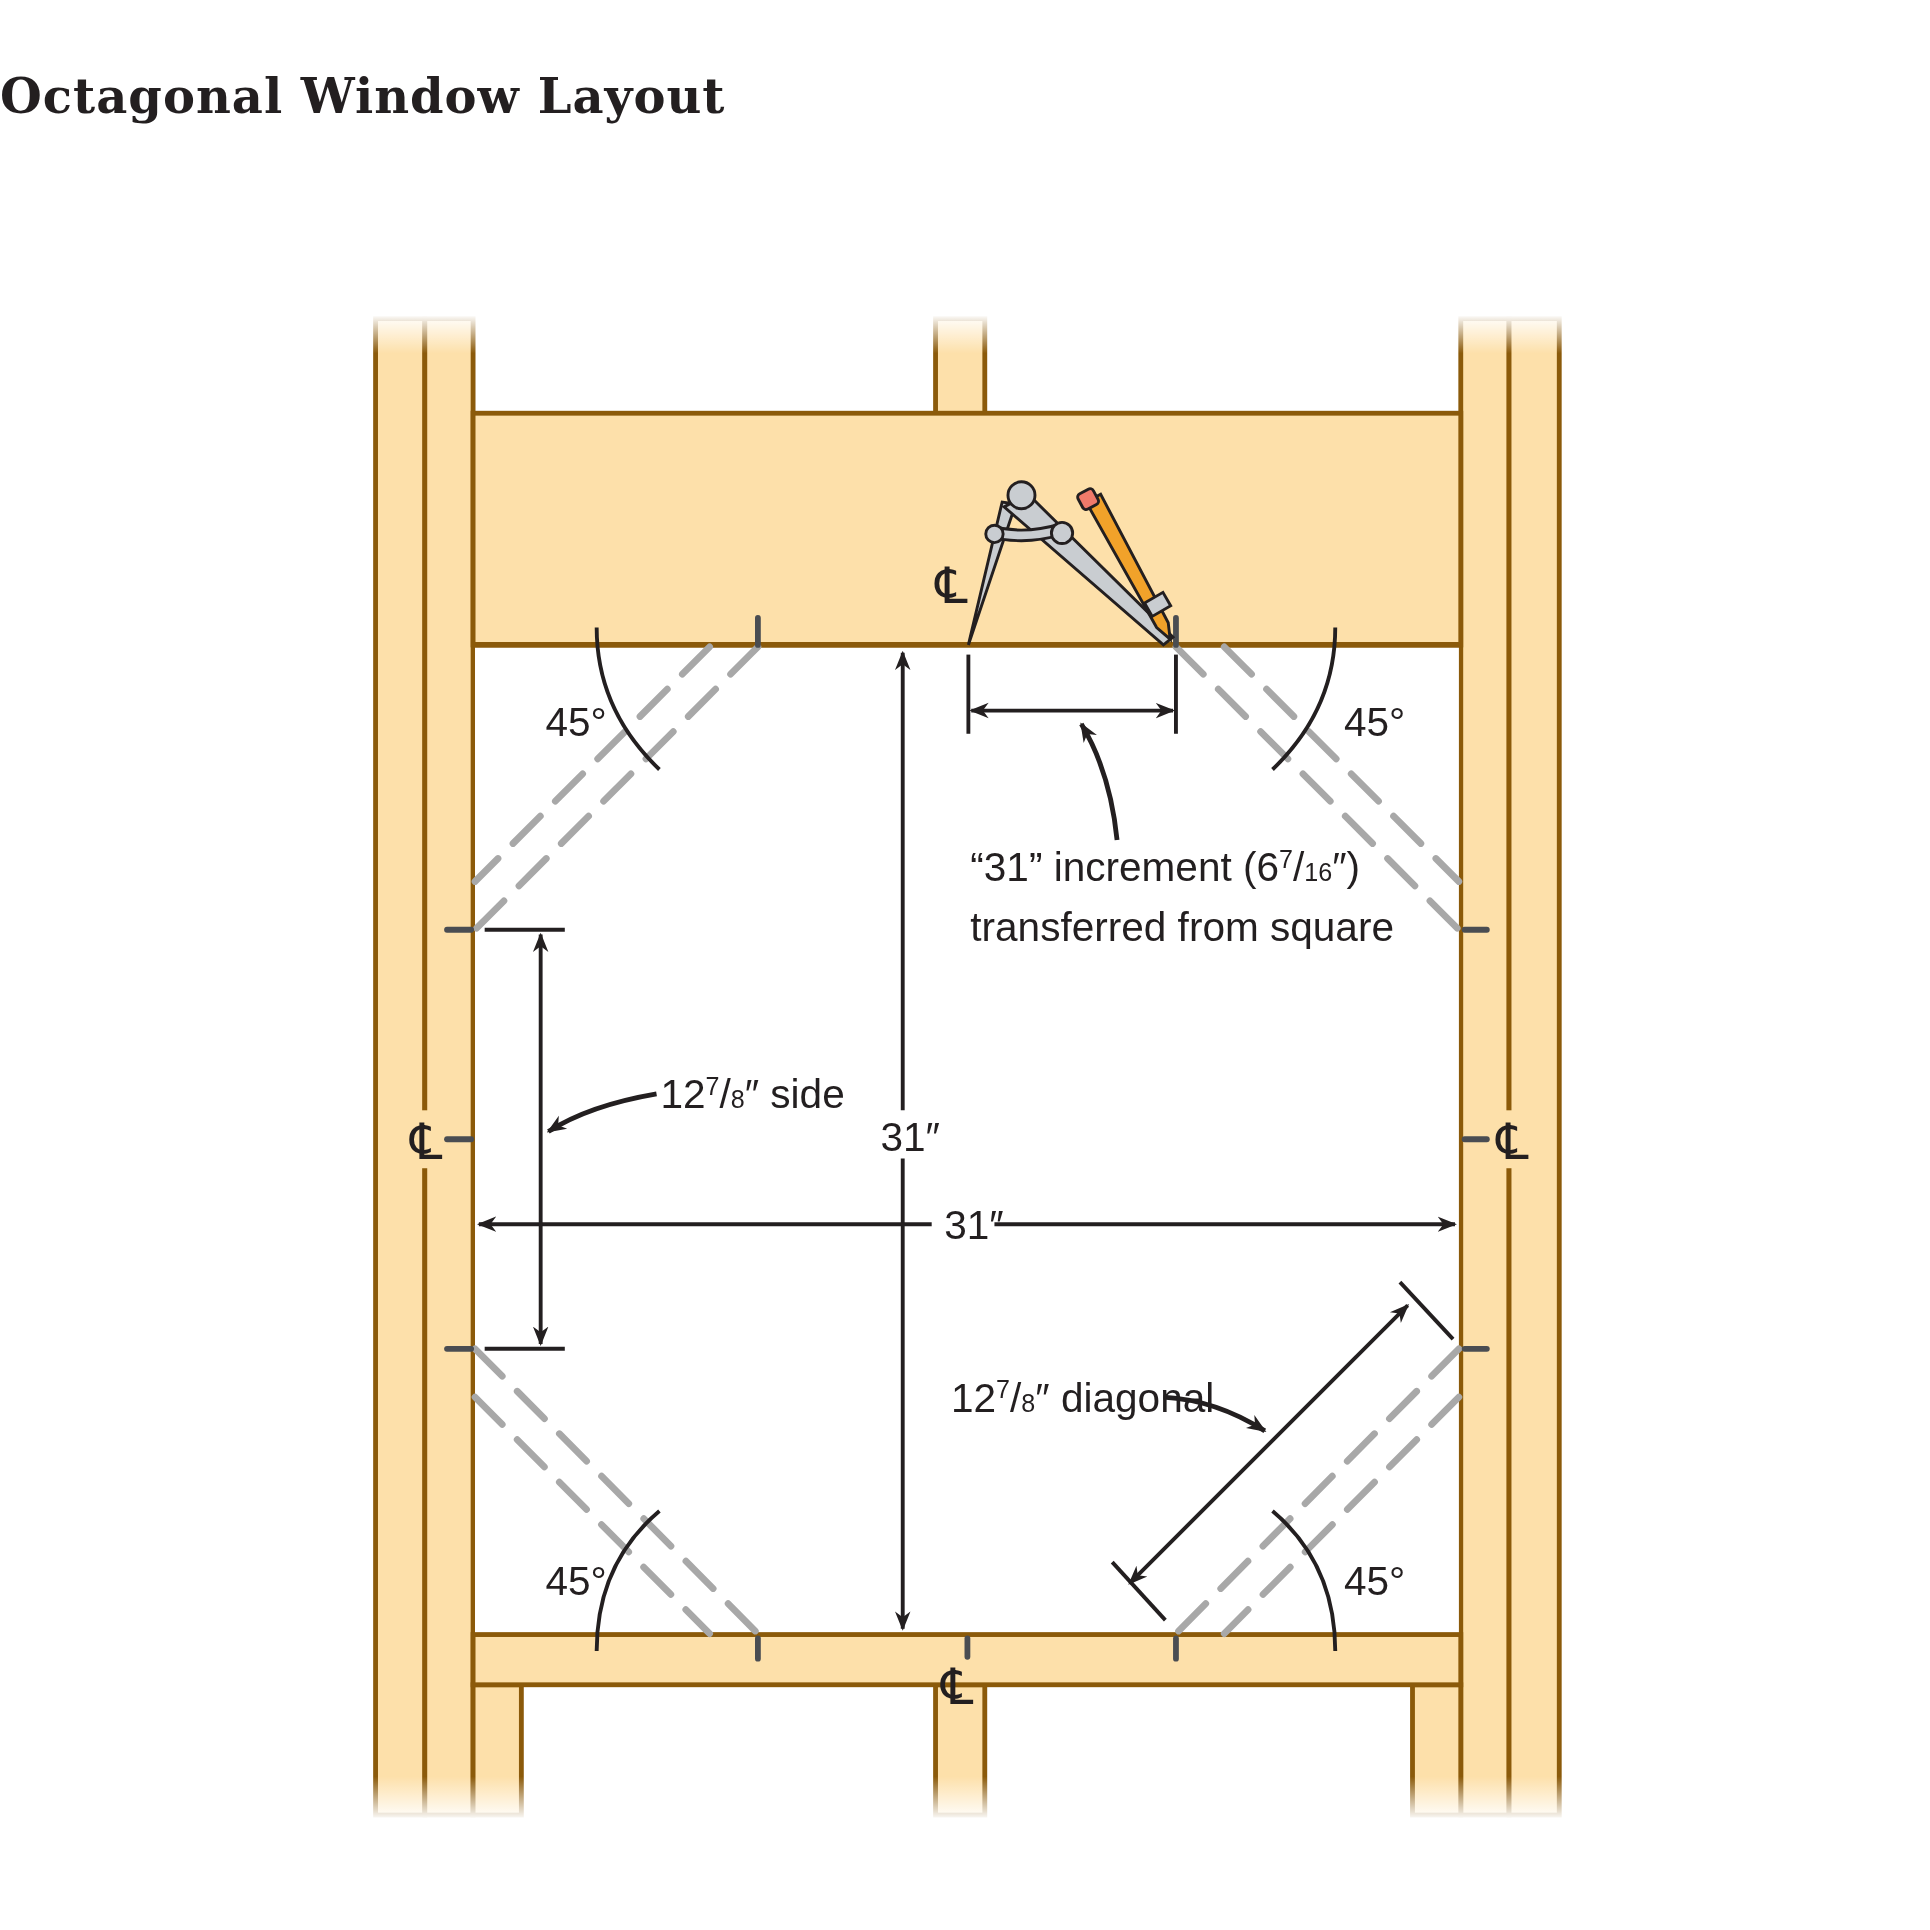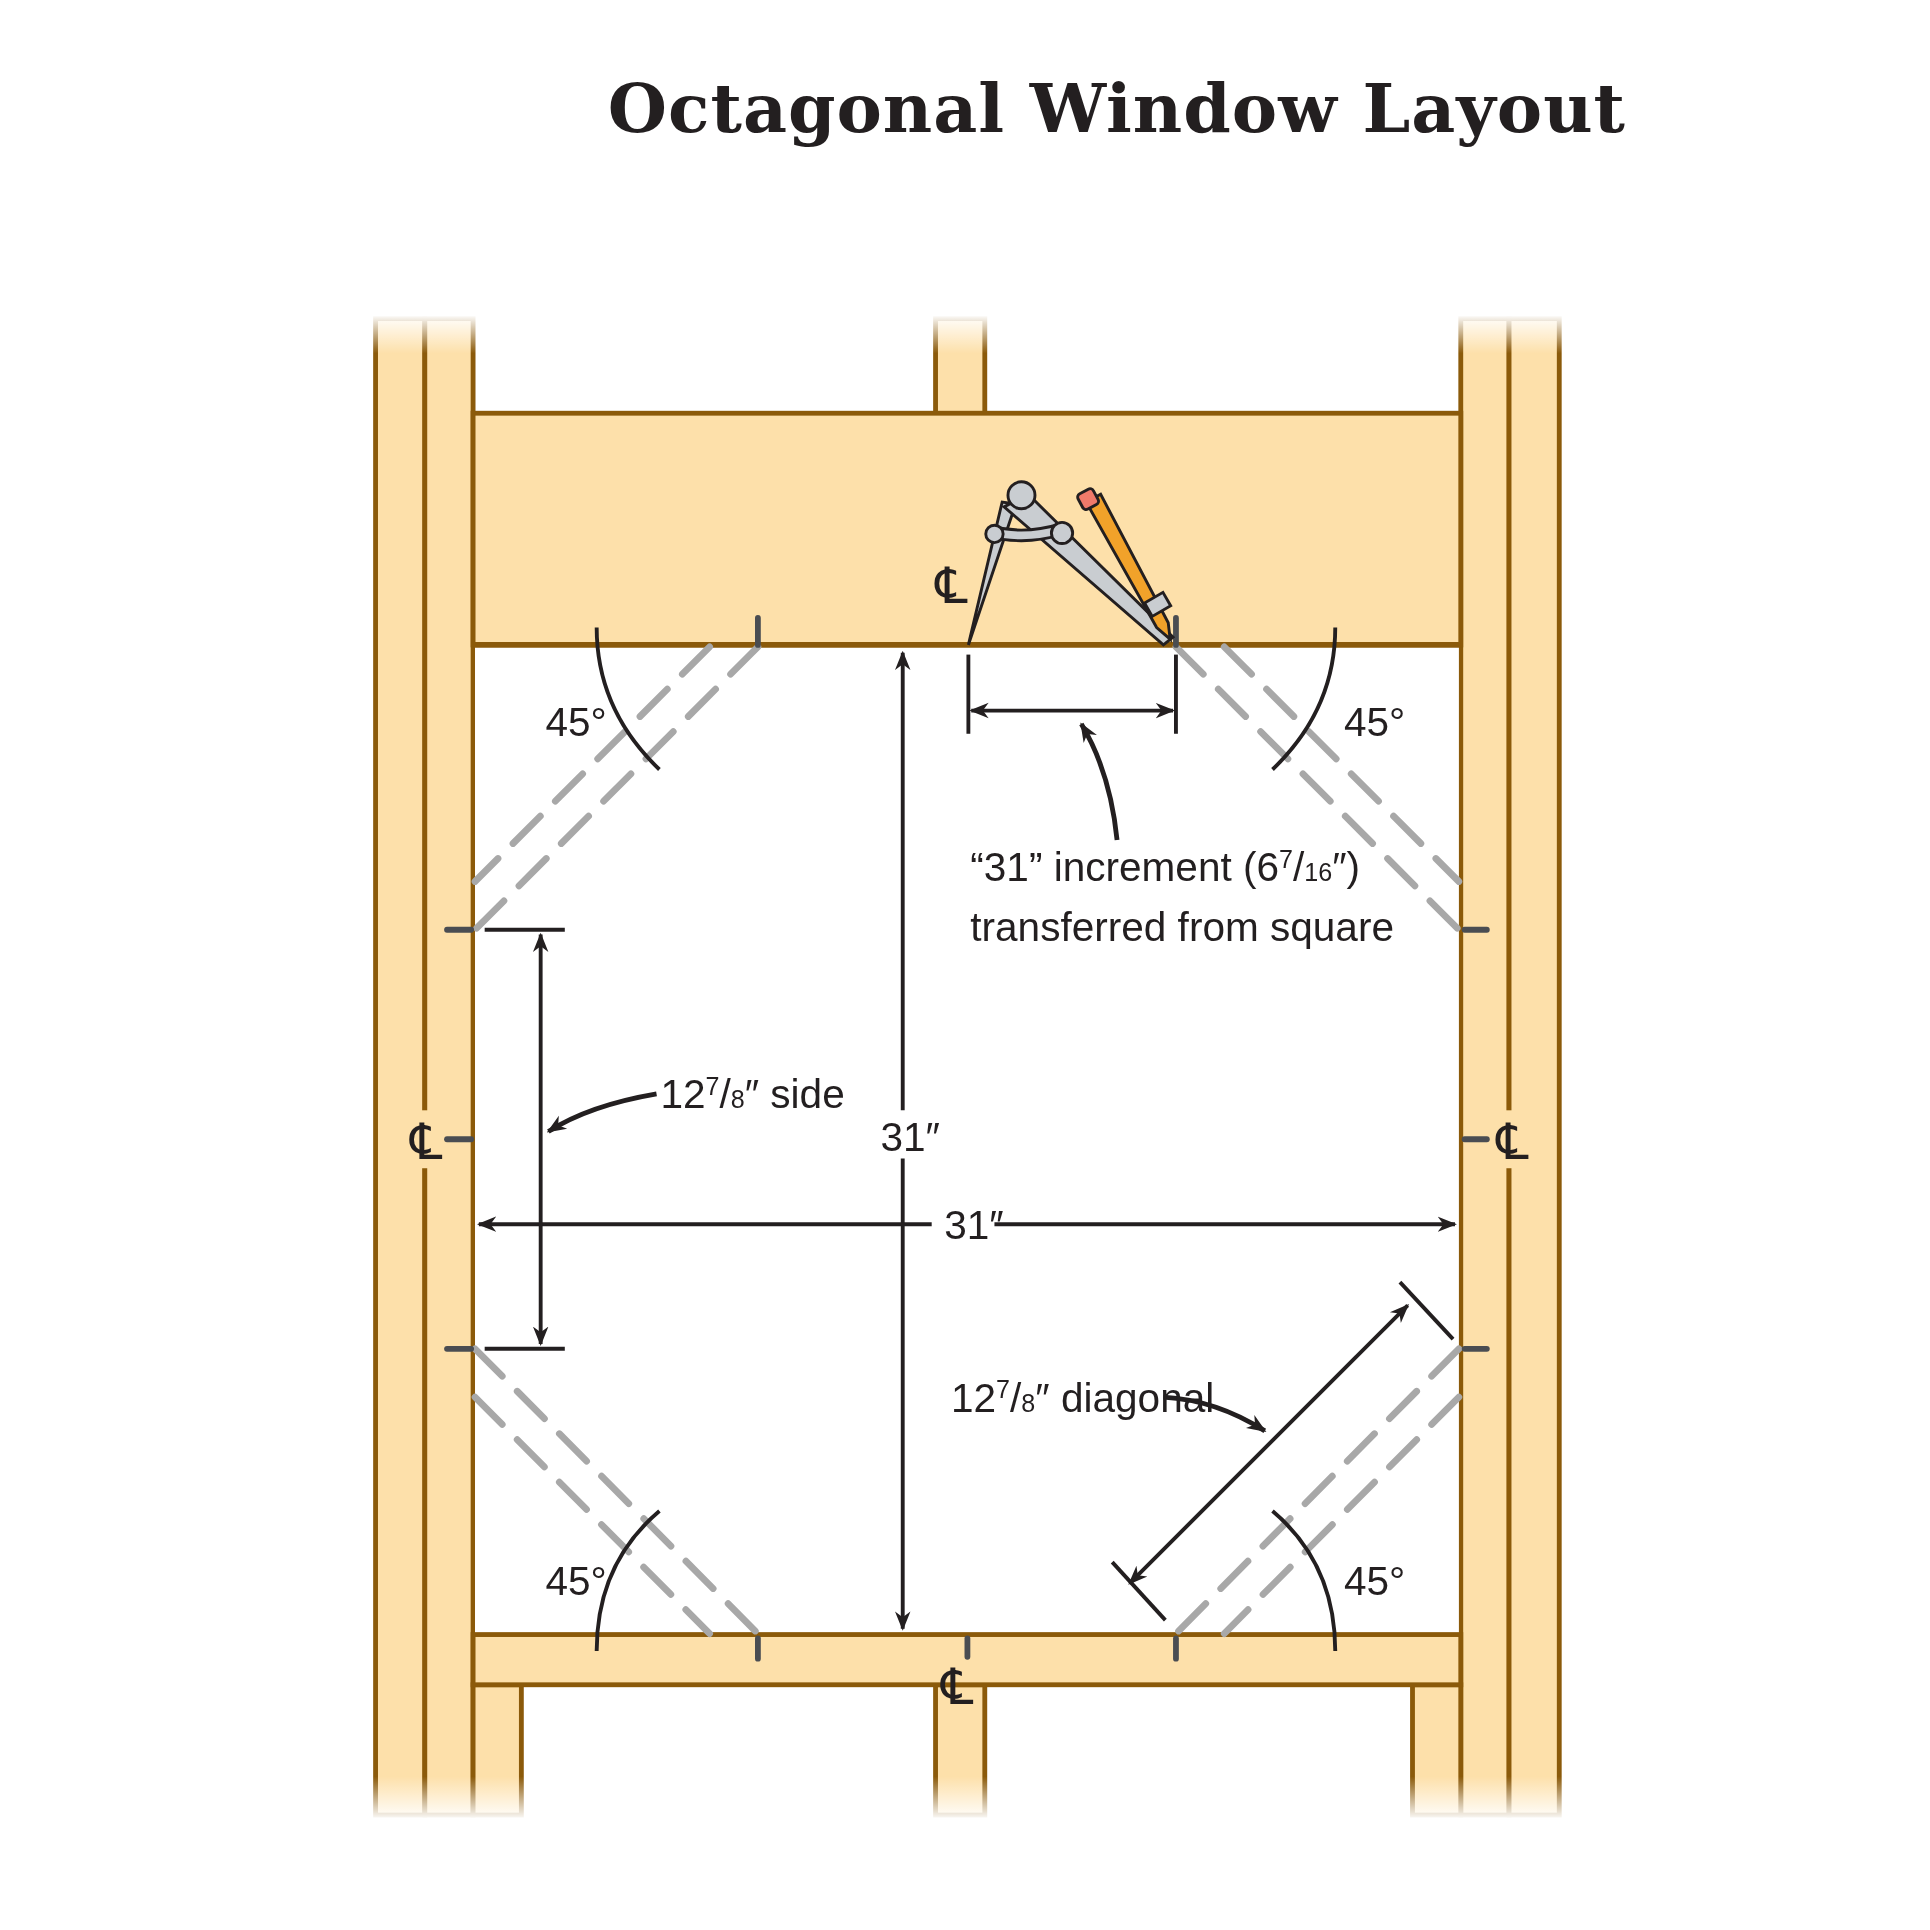--- a/index.html
+++ b/index.html
@@ -1,19 +1,19 @@
 <!DOCTYPE html>
 <html><head>
 <meta charset="utf-8">
 <style>
   html, body { margin:0; padding:0; background:#ffffff; }
   body { width:1930px; height:1930px; position:relative; overflow:hidden; }
   #title {
-    position:absolute; left:0; top:68px; width:1626px; text-align:right;
-    font-family:"DejaVu Serif", serif; font-weight:bold; font-size:68px;
+    position:absolute; left:0; top:68px; width:1626px; text-align:left;
+    font-family:"DejaVu Serif", serif; font-weight:bold; font-size:48px;
     color:#231f20; letter-spacing:1px;
   }
   svg { position:absolute; left:0; top:0; }
   .lbl { font-family:"Liberation Sans", sans-serif; font-size:42px; fill:#231f20; }
   .cl  { font-family:"DejaVu Sans", sans-serif; font-size:52px; fill:#231f20; }
 </style>
 </head>
 <body>
 
 <div id="title">Octagonal Window Layout</div>

